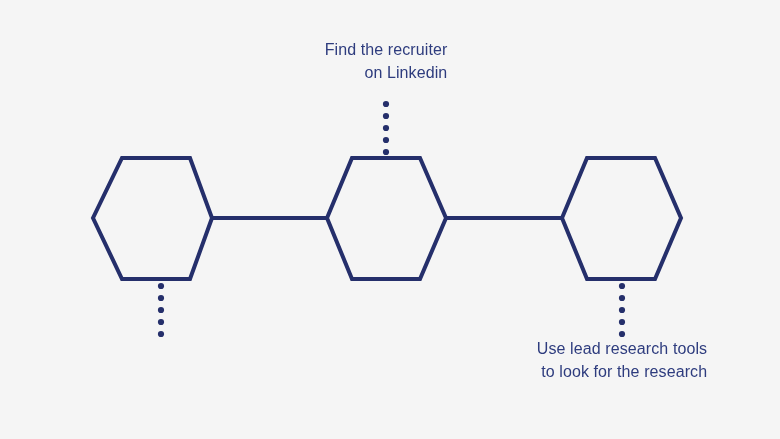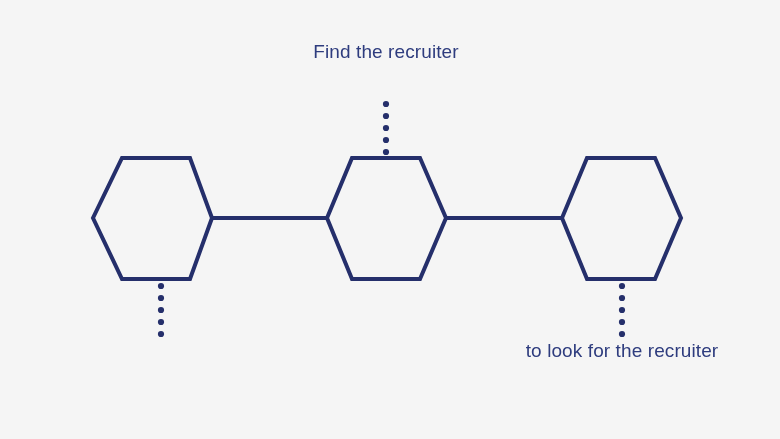--- a/index.html
+++ b/index.html
@@ -24,21 +24,21 @@
     left: 0;
     top: 0;
     width: 780px;
     height: 439px;
     display: block;
   }
   .label {
     position: absolute;
     color: #2e3c7e;
     font-family: "Liberation Sans", sans-serif;
-    font-size: 19px;
+    font-size: 16px;
     line-height: 1.45;
     text-align: right;
     letter-spacing: 0.1px;
     white-space: nowrap;
   }
   .label .line {
     display: block;
   }
   #label-top {
     left: 386px;
@@ -98,22 +98,24 @@
         <circle cx="622" cy="298" r="3.1" fill="#252f6b"></circle>
         <circle cx="622" cy="310" r="3.1" fill="#252f6b"></circle>
         <circle cx="622" cy="322" r="3.1" fill="#252f6b"></circle>
         <circle cx="622" cy="334" r="3.1" fill="#252f6b"></circle>
       </g>
     </g>
   </svg>
 
   <div class="label" id="label-top" style="color: rgb(46, 60, 126);">
     <span class="line">Find the recruiter</span>
+    <span class="line">on Linkedin</span>
   </div>
 
   <div class="label" id="label-bottom-left" style="color: rgb(46, 60, 126);">
   </div>
 
   <div class="label" id="label-bottom-right" style="color: rgb(46, 60, 126);">
-    <span class="line">to look for the recruiter</span>
+    <span class="line">Use lead research tools</span>
+    <span class="line">to look for the research</span>
   </div>
 
 </div>
 
 </body></html>

